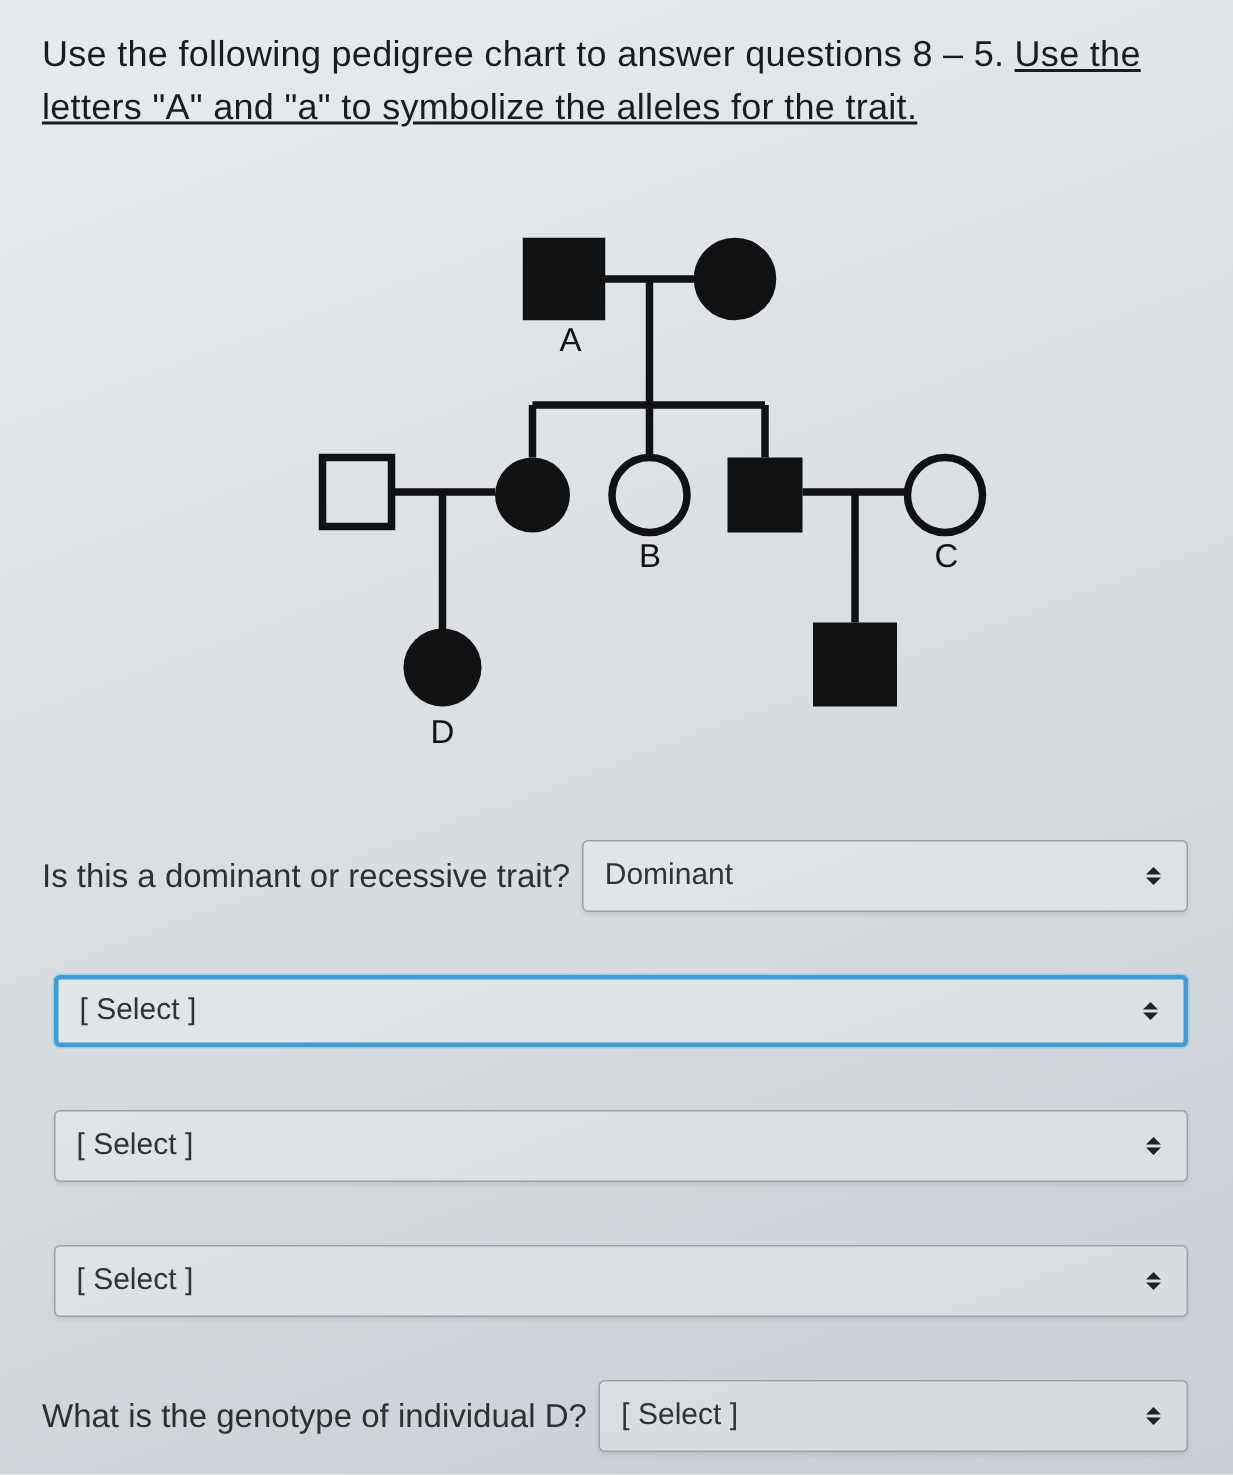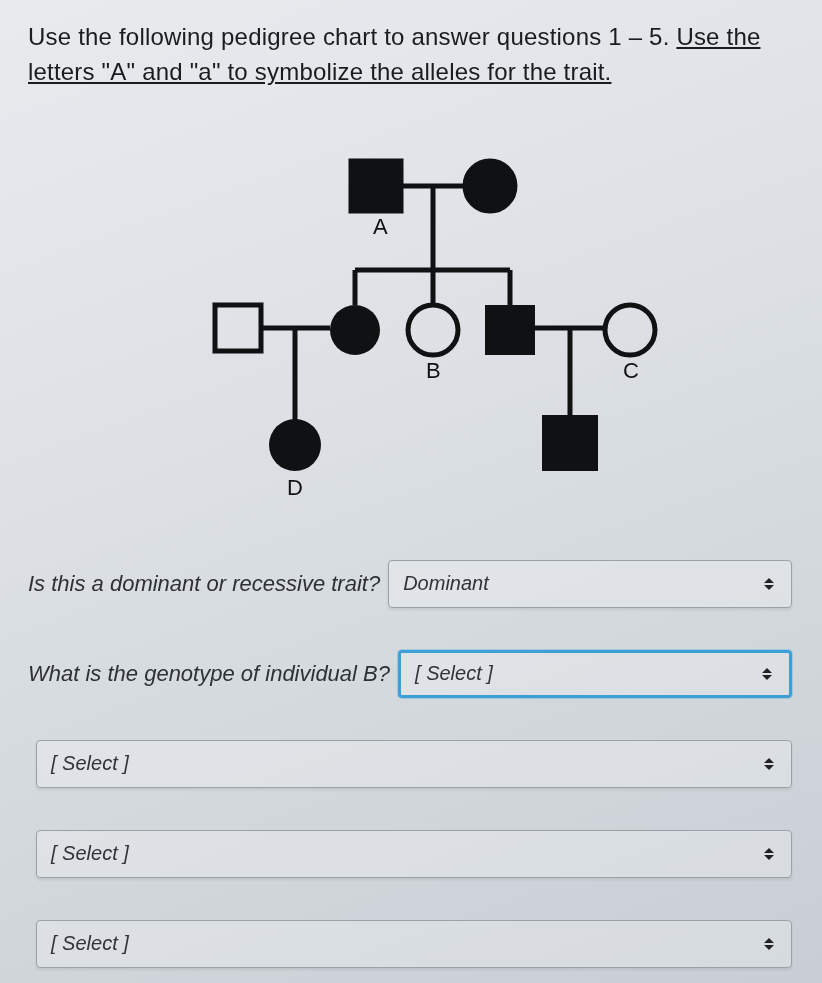--- a/index.html
+++ b/index.html
@@ -22,21 +22,20 @@
   .pedigree-wrap {
     width: 100%;
     height: 420px;
     position: relative;
     margin-top: 40px;
   }
   .pedigree-svg { display: block; margin: 0 auto; }
   .questions {
     margin-top: 10px;
     padding-right: 30px;
-    font-style: italic;
   }
   .q-row {
     display: flex;
     align-items: center;
     margin-bottom: 42px;
   }
   .q-label {
     font-size: 22px;
     color: #2e3134;
     white-space: nowrap;
@@ -72,21 +71,21 @@
     border-left: 5px solid transparent;
     border-right: 5px solid transparent;
   }
   .chev::before { border-bottom: 5px solid #222; }
   .chev::after  { border-top: 5px solid #222; }
 </style>
 </head>
 <body>
 
 <div class="instructions">
-  <span>Use the following pedigree chart to answer questions 1 – 5. </span><span class="underline">Use the letters "A" and "a" to symbolize the alleles for the trait.</span>
+  <span>Use the following pedigree chart to answer questions 8 – 5. </span><span class="underline">Use the letters "A" and "a" to symbolize the alleles for the trait.</span>
 </div>
 
 <div class="pedigree-wrap">
   <svg class="pedigree-svg" width="560" height="400" viewBox="0 0 560 400">
 
     <rect x="205" y="30" width="52" height="52" fill="#0f1113" stroke="#0f1113" stroke-width="3"></rect>
 
     <circle cx="345" cy="56" r="26" fill="#0f1113" stroke="#0f1113" stroke-width="3"></circle>
 
     <line x1="257" y1="56" x2="319" y2="56" stroke="#0f1113" stroke-width="5"></line>
@@ -134,21 +133,20 @@
 
   <div class="q-row">
     <span class="q-label">Is this a dominant or recessive trait?</span>
     <div class="select-box">
       <span class="select-text">Dominant</span>
       <span class="chev"></span>
     </div>
   </div>
 
   <div class="q-row">
-    <span class="q-label">What is the genotype of individual B?</span>
     <div class="select-box focused">
       <span class="select-text">[ Select ]</span>
       <span class="chev"></span>
     </div>
   </div>
 
   <div class="q-row">
     <div class="select-box">
       <span class="select-text">[ Select ]</span>
       <span class="chev"></span>
@@ -156,19 +154,20 @@
   </div>
 
   <div class="q-row">
     <div class="select-box">
       <span class="select-text">[ Select ]</span>
       <span class="chev"></span>
     </div>
   </div>
 
   <div class="q-row" style="margin-bottom:0">
+    <span class="q-label">What is the genotype of individual D?</span>
     <div class="select-box">
       <span class="select-text">[ Select ]</span>
       <span class="chev"></span>
     </div>
   </div>
 
 </div>
 
 </body></html>

